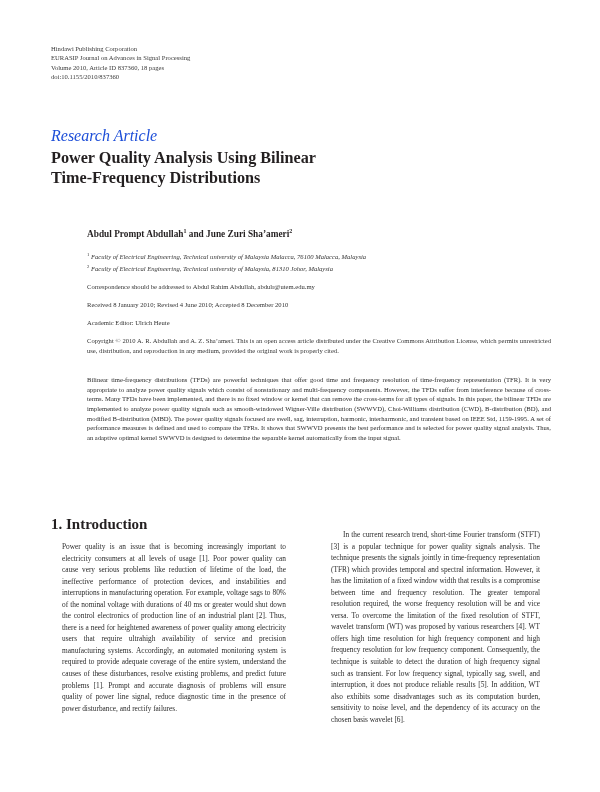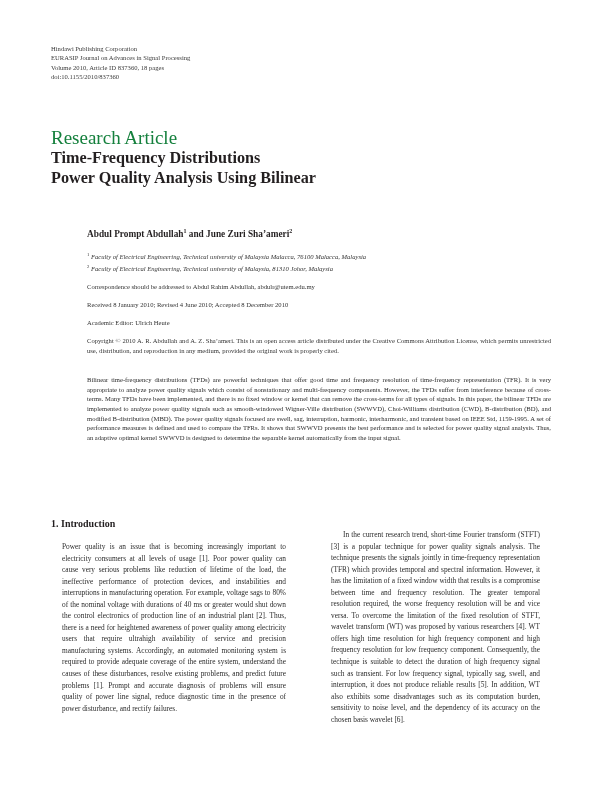--- a/index.html
+++ b/index.html
@@ -1,53 +1,53 @@
 <!DOCTYPE html>
 <html><head>
   <meta charset="utf-8">
   <style>
     html, body { margin: 0; padding: 0; background: #ffffff; }
     body { width: 600px; height: 792px; position: relative; overflow: hidden; color: #231f20; font-family: "Liberation Serif", "DejaVu Serif", serif; }
     .journal-header { position: absolute; left: 51px; top: 44px; font-size: 6.6px; line-height: 9.3px; color: #3a3a3a; }
     .journal-header div { white-space: nowrap; }
-    .article-type { position: absolute; left: 51px; top: 127px; font-size: 19px; color: #15803d; }
+    .article-type { position: absolute; left: 51px; top: 127px; font-size: 16px; font-style: italic; color: #1d4ed8; }
     .title { position: absolute; left: 51px; top: 148px; font-size: 16.2px; line-height: 20px; font-weight: bold; color: #231f20; width: 420px; }
     .front { position: absolute; left: 87px; width: 464px; }
     .authors { top: 228px; font-size: 9.3px; font-weight: bold; }
     .authors sup { font-size: 6px; }
     .affils { top: 250px; font-size: 6.6px; line-height: 9.5px; font-style: italic; color: #333; }
     .affils sup { font-size: 4.6px; font-style: normal; }
     .meta { font-size: 6.6px; line-height: 9.5px; color: #333; }
     .corr { top: 282px; }
     .recv { top: 300px; }
     .editor { top: 318px; }
     .copyright { top: 336px; text-align: justify; }
     .abstract { position: absolute; left: 87px; top: 375px; width: 464px; font-size: 6.6px; line-height: 9.65px; text-align: justify; color: #2b2b2b; }
     .col { position: absolute; top: 518px; width: 246px; font-size: 7.35px; line-height: 11.55px; text-align: justify; color: #2b2b2b; }
     .col-left { left: 51px; }
     .col-right { left: 320px; top: 518px; width: 231px; }
-    .section-heading { font-weight: bold; font-size: 10px; line-height: 12px; margin: 0 0 9px 0; color: #231f20; }
+    .section-heading { font-weight: bold; font-size: 15px; line-height: 12px; margin: 0 0 9px 0; color: #231f20; }
     .para { margin: 11px; }
     .indent { text-indent: 12px; }
   </style>
 </head>
 <body>
 
 <div class="journal-header">
   <div>Hindawi Publishing Corporation</div>
   <div>EURASIP Journal on Advances in Signal Processing</div>
   <div>Volume 2010, Article ID 837360, 18 pages</div>
   <div>doi:10.1155/2010/837360</div>
 </div>
 
 <div class="article-type">Research Article</div>
 
 <div class="title">
+  <div>Power Quality Analysis Using Bilinear</div>
   <div>Time-Frequency Distributions</div>
-  <div>Power Quality Analysis Using Bilinear</div>
 </div>
 
 <div class="front authors">
   <span>Abdul Prompt Abdullah</span><sup>1</sup><span style="white-space:pre"> and </span><span>June Zuri Sha’ameri</span><sup>2</sup>
 </div>
 
 <div class="front affils">
   <div><sup>1</sup><span> Faculty of Electrical Engineering, Technical university of Malaysia Malacca, 76100 Malacca, Malaysia</span></div>
   <div><sup>2</sup><span> Faculty of Electrical Engineering, Technical university of Malaysia, 81310 Johor, Malaysia</span></div>
 </div>

